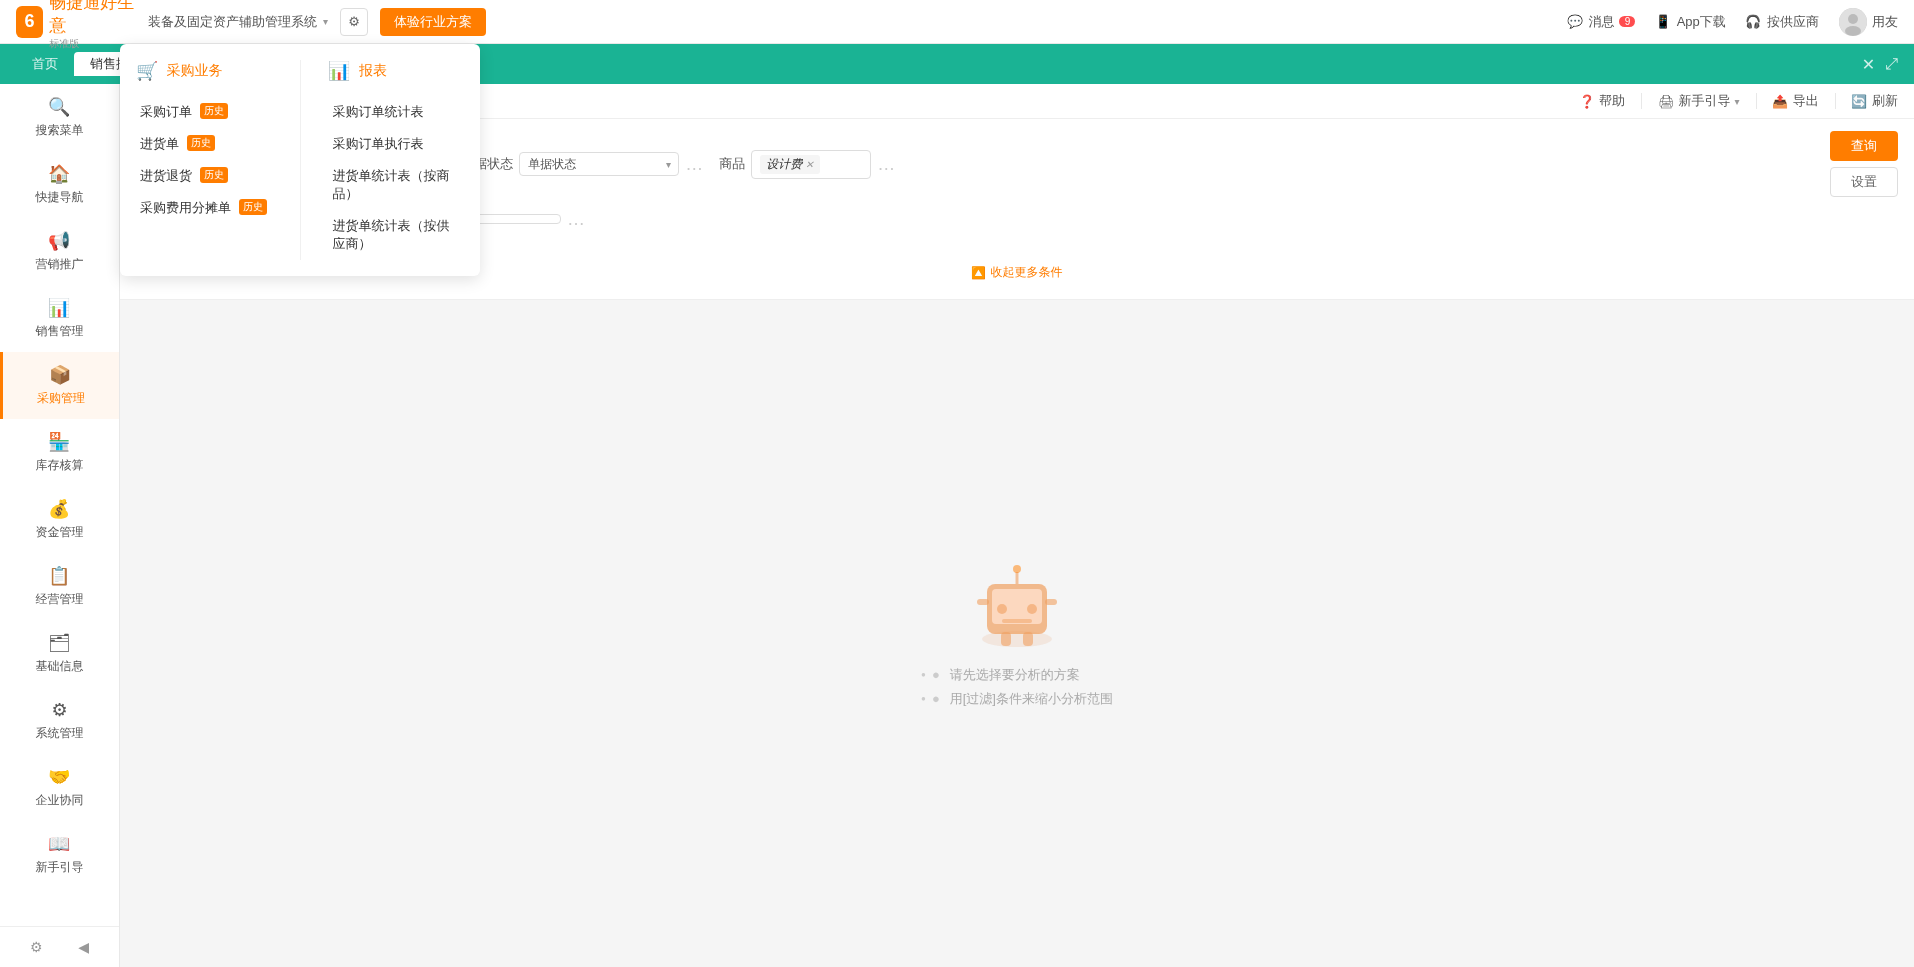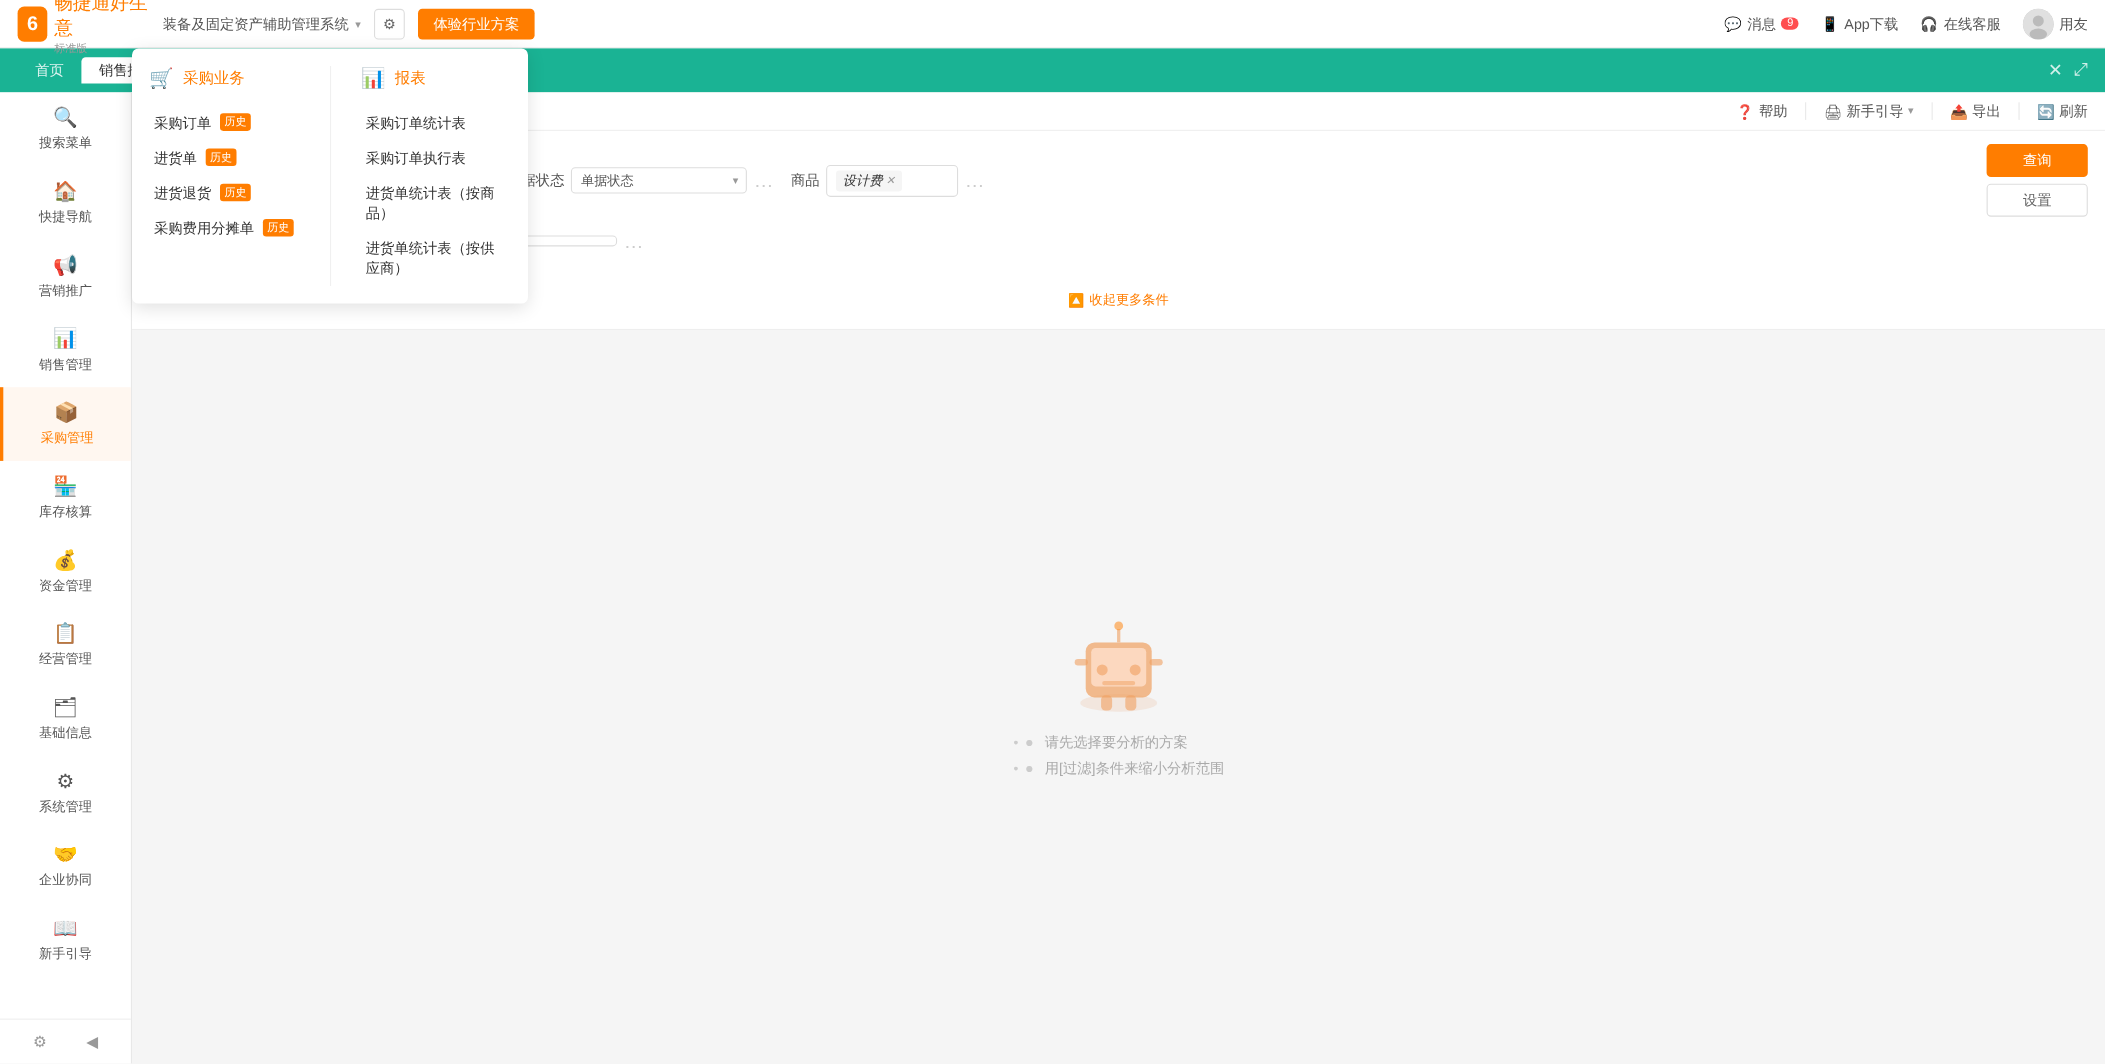--- a/index.html
+++ b/index.html
@@ -60,21 +60,21 @@
     .select-control { border: 1px solid #ddd; border-radius: 4px; padding: 4px 28px 4px 8px; background: #fff; cursor: pointer; font-size: 12px; color: #555; min-width: 120px; appearance: none; position: relative; }
     .select-wrapper { position: relative; display: inline-block; }
     .select-wrapper::after { content: '▾'; position: absolute; right: 8px; top: 50%; transform: translateY(-50%); color: #999; pointer-events: none; font-size: 10px; }
     .tag-filter { display: flex; align-items: center; gap: 4px; border: 1px solid #ddd; border-radius: 4px; padding: 4px 8px; background: #fff; font-size: 12px; }
     .tag-item { background: #f5f5f5; border-radius: 3px; padding: 1px 6px; display: flex; align-items: center; gap: 3px; }
     .tag-close { cursor: pointer; color: #999; font-size: 10px; }
     .collapse-btn { display: flex; align-items: center; gap: 4px; color: #ff7d00; cursor: pointer; font-size: 12px; justify-content: center; padding: 6px; }
 
     
     .query-btn { background: #ff7d00; color: white; border: none; border-radius: 4px; padding: 6px 20px; cursor: pointer; font-size: 13px; }
-    .set-btn { background: white; color: #666; border: 1px solid #ddd; border-radius: 4px; padding: 5px 32px; cursor: pointer; font-size: 13px; }
+    .set-btn { background: white; color: #666; border: 1px solid #ddd; border-radius: 4px; padding: 5px 20px; cursor: pointer; font-size: 13px; }
     .action-btns { display: flex; flex-direction: column; gap: 6px; }
 
     
     .empty-state { display: flex; flex-direction: column; align-items: center; justify-content: center; flex: 1; gap: 12px; color: #999; }
     .empty-tips { list-style: none; }
     .empty-tips li { display: flex; align-items: center; gap: 6px; margin-bottom: 6px; font-size: 13px; color: #aaa; }
     .empty-tips li::before { content: '●'; color: #ccc; font-size: 8px; }
 
     
     .dropdown-menu { position: absolute; top: 44px; left: 120px; background: white; box-shadow: 0 4px 16px rgba(0,0,0,0.12); border-radius: 6px; z-index: 1000; width: 360px; padding: 16px; display: flex; gap: 20px; }
@@ -110,21 +110,21 @@
       <span>💬</span>
       <span>消息</span>
       <span class="badge">9</span>
     </div>
     <div class="topbar-right-item">
       <span>📱</span>
       <span>App下载</span>
     </div>
     <div class="topbar-right-item">
       <span>🎧</span>
-      <span>在线客服</span>
+      <span>按供应商</span>
     </div>
     <div class="topbar-right-item">
       <div class="user-avatar">
         <svg width="28" height="28" viewBox="0 0 28 28">
             <circle cx="14" cy="14" r="14" fill="#e0e0e0"></circle>
             <circle cx="14" cy="11" r="5" fill="#bbb"></circle>
             <ellipse cx="14" cy="23" rx="8" ry="5" fill="#bbb"></ellipse>
           </svg>
       </div>
       <span>用友</span>

